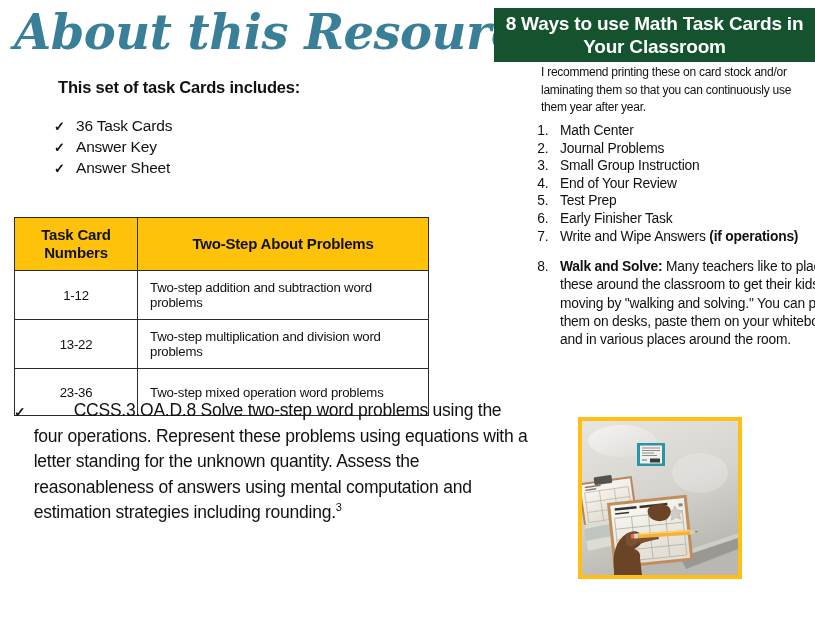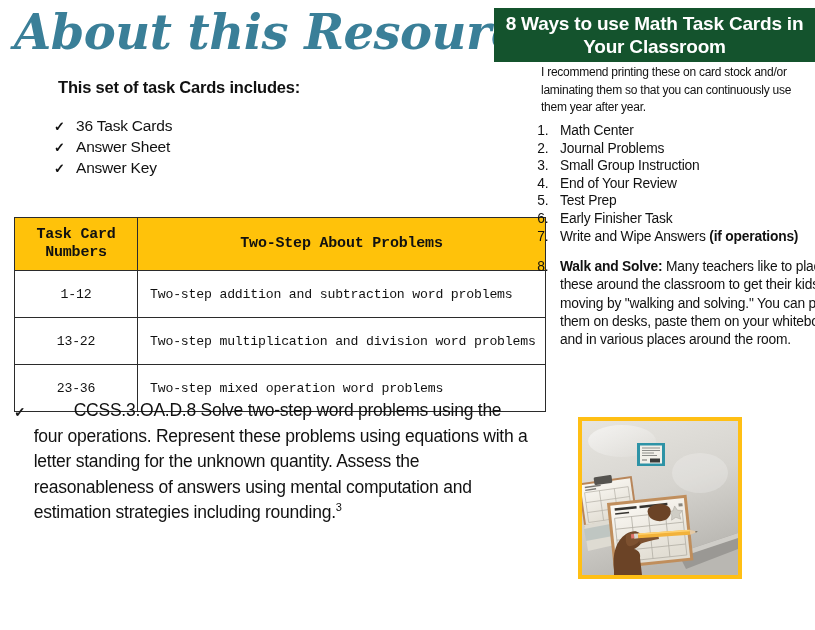--- a/index.html
+++ b/index.html
@@ -70,24 +70,23 @@
     width: 22px;
     font-size: 13px;
     font-weight: 700;
   }
 
   
   #task-table {
     position: absolute;
     left: 14px;
     top: 217px;
-    width: 532px;
+    width: 415px;
     border-collapse: collapse;
     table-layout: fixed;
-    font-family: Liberation Mono, monospace;
   }
   #task-table th, #task-table td {
     border: 1.6px solid #2b2b2b;
     text-align: center;
     vertical-align: middle;
     color: #111;
     letter-spacing: -0.2px;
   }
   #task-table thead th {
     background: #ffc20a;
@@ -222,24 +221,24 @@
 
   <div id="page-title">About this Resource</div>
 
   <div id="includes-heading">This set of task Cards includes:</div>
 
   <ul id="includes-list">
     <li>
       <span class="ck">✓</span><span>36 Task Cards</span>
     </li>
     <li>
-      <span class="ck">✓</span><span>Answer Sheet</span>
+      <span class="ck">✓</span><span>Answer Key</span>
     </li>
     <li>
-      <span class="ck">✓</span><span>Answer Key</span>
+      <span class="ck">✓</span><span>Answer Sheet</span>
     </li>
   </ul>
 
   <table id="task-table">
     <thead>
       <tr>
         <th class="col-num">
           <span>Task Card</span><br>
           <span>Numbers</span>
         </th>

